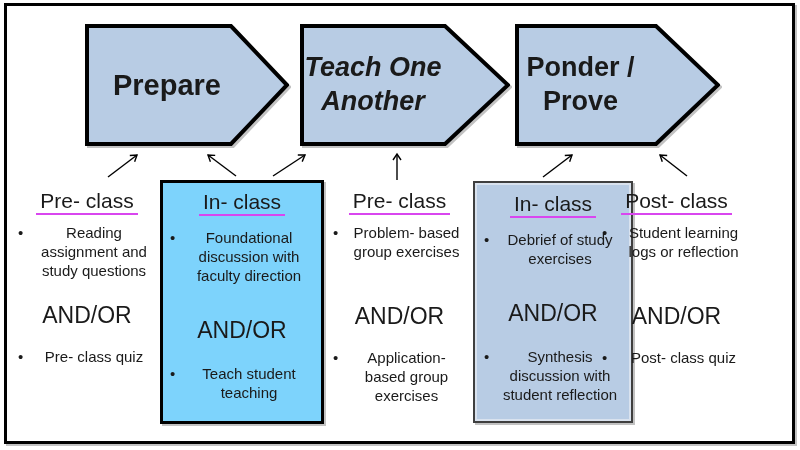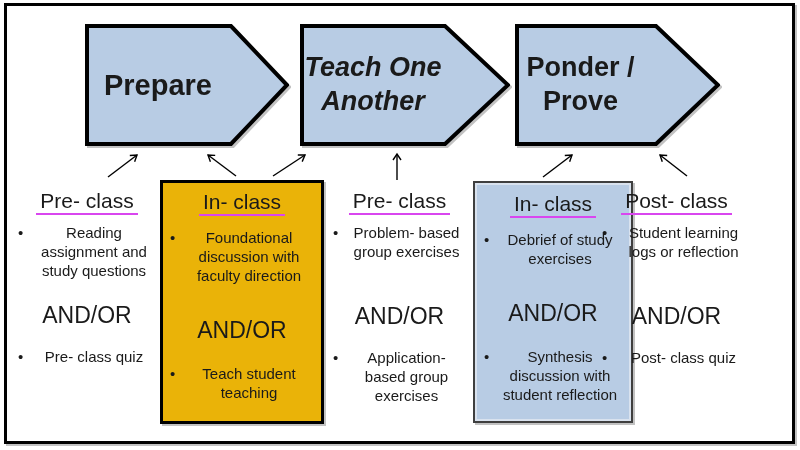--- a/index.html
+++ b/index.html
@@ -8,40 +8,40 @@
   .stage { position:relative; width:800px; height:450px; }
 
   
   .frame { position:absolute; left:4px; top:3px; width:785px; height:435px;
            border:3px solid #000; box-shadow:2px 2px 0 rgba(120,120,120,.45); }
 
   
   .chevron { position:absolute; top:24px; height:122px; }
   .chevron svg { position:absolute; left:0; top:0;
                  filter:drop-shadow(2px 2px 0 rgba(120,120,120,.45)); }
-  .c1 { left:85px;  width:204px; }
+  .c1 { left:85px;  width:204px;padding-left:18px; }
   .c2 { left:300px; width:210px;font-style:italic; }
   .c3 { left:515px; width:205px; }
   .chevron-label { position:absolute; left:4px; top:0; bottom:0; display:flex;
                    align-items:center; justify-content:center; text-align:center;
                    font-weight:bold; font-size:27px; line-height:1.25; }
   .c1 .chevron-label { right:62px; font-size:29px; }
   .c2 .chevron-label { right:68px; }
   .c3 .chevron-label { right:78px; }
 
   
   .connectors { position:absolute; left:0; top:145px; }
 
   
   .col { position:absolute; font-size:15px; line-height:1.26; }
   .col1 { left:16px;  top:188px; width:142px; }
   .col3 { left:331px; top:188px; width:137px; }
   .col5 { left:600px; top:188px; width:153px; }
 
-  .colbox { position:absolute; background:#eab308; border:3px solid #000;
+  .colbox { position:absolute; background:#7dd3fc; border:3px solid #000;
             box-shadow:2px 2px 0 rgba(120,120,120,.45); box-sizing:border-box; }
   .col2 { left:160px; top:180px; width:164px; height:244px; }
   .col4 { left:473px; top:181px; width:160px; height:242px;
           border:2px solid #3f3f3f; }
   .colbox-inner { box-sizing:border-box; width:100%; height:100%; padding:6px 5px;
                   font-size:15px; line-height:1.26; }
   .col4 .colbox-inner { border:2px solid #d9e2ee; background:#b8cce4; }
 
   .col-header { text-align:center; font-size:21px; margin-bottom:10px; white-space:nowrap; }
   .colbox .col-header { margin-bottom:14px; }

